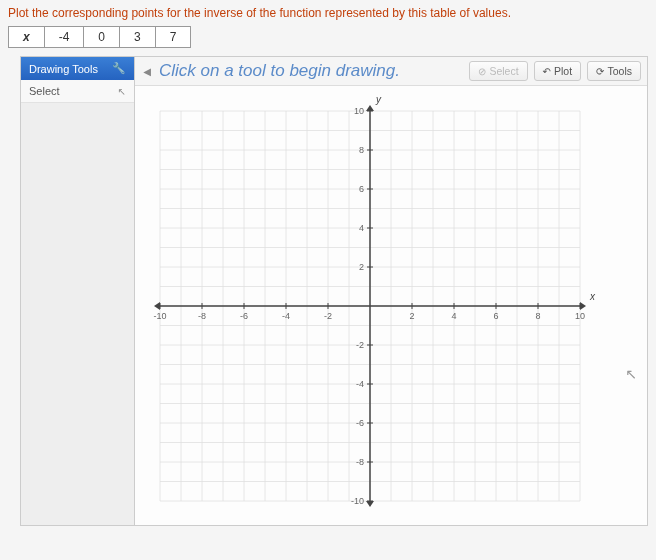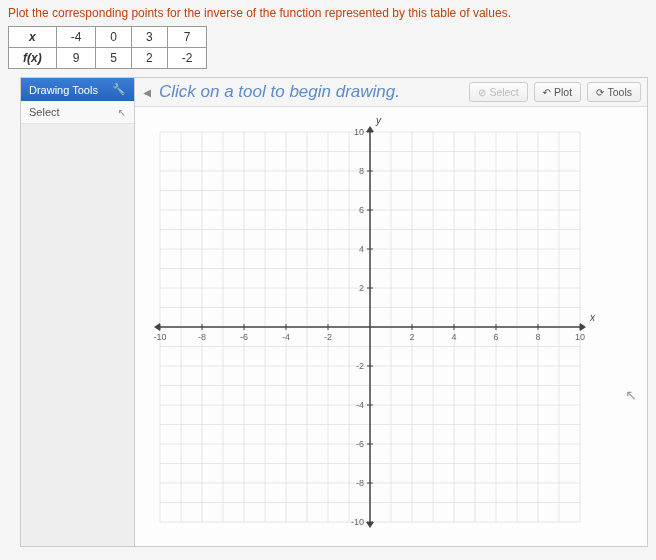--- a/index.html
+++ b/index.html
@@ -120,27 +120,20 @@
 <div class="question">Plot the corresponding points for the inverse of the function represented by this table of values.</div>
 
 <table class="value-table">
   <tbody>
       <tr>
     <th>x</th>
     <td>-4</td>
     <td>0</td>
     <td>3</td>
     <td>7</td>
-  </tr>
-  <tr>
-    <th>f(x)</th>
-    <td>9</td>
-    <td>5</td>
-    <td>2</td>
-    <td>-2</td>
   </tr>
 </tbody>
   </table>
 
 <div class="workspace">
   <div class="tools-panel">
     <div class="tools-header">
       <span>Drawing Tools</span>
       <span class="wrench">🔧</span>
     </div>

